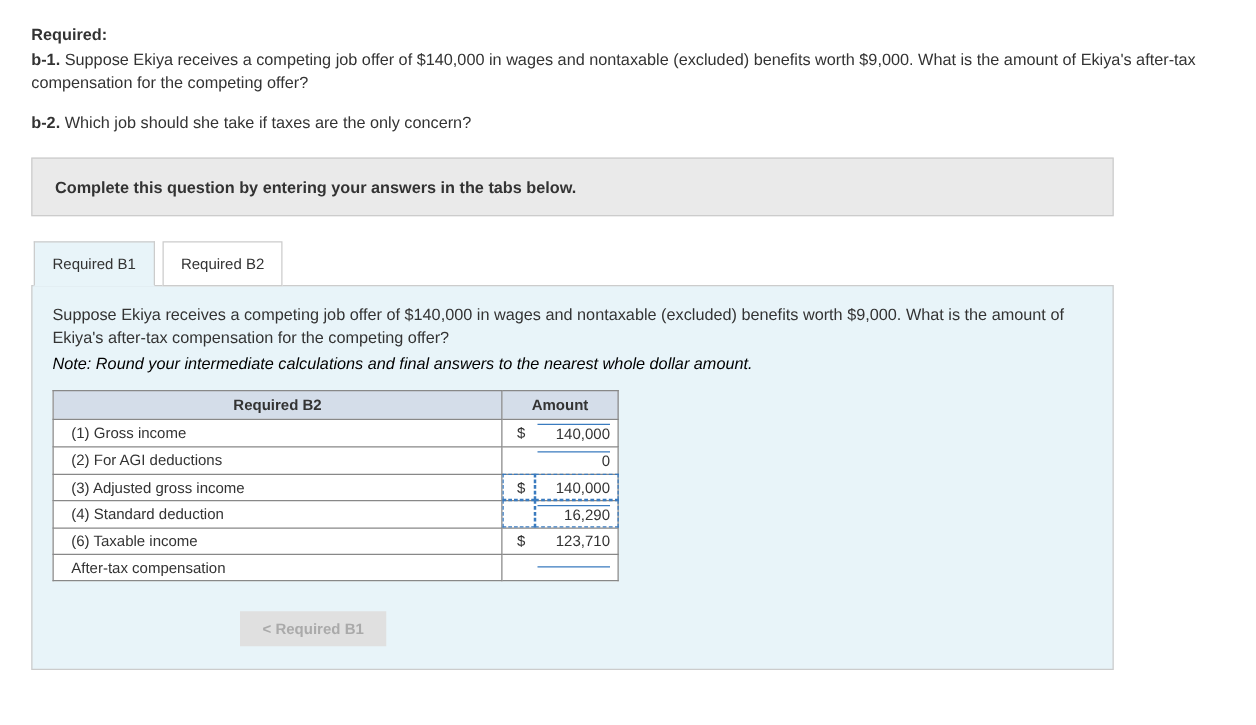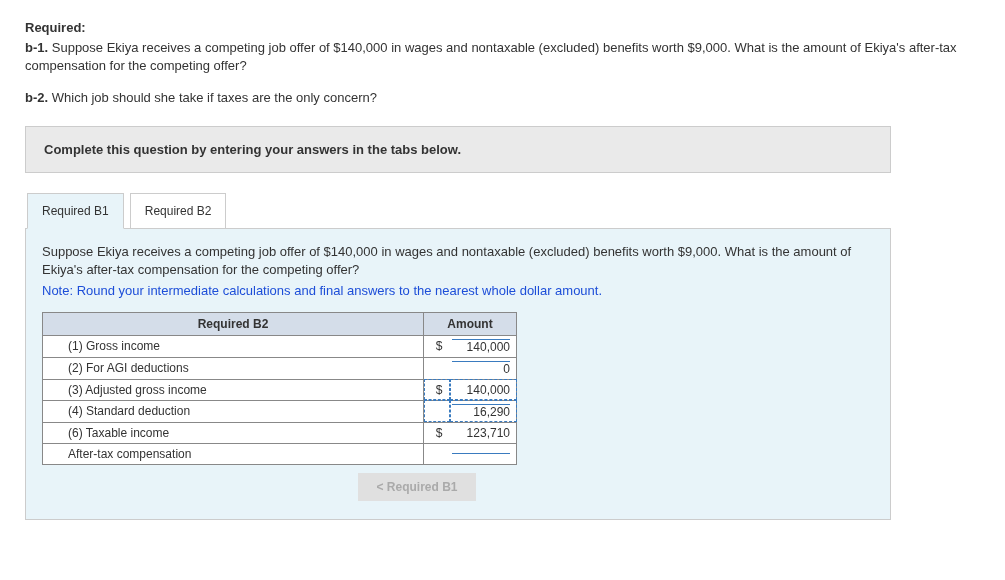--- a/index.html
+++ b/index.html
@@ -32,37 +32,37 @@
     position: relative;
   }
   .tab.active { border-bottom: 1px solid #e8f4f9; background: #e8f4f9;}
   .tab-panel {
     background: #e8f4f9;
     border: 1px solid #ccc;
     padding: 14px 16px 18px 16px;
     width: 832px;
   }
   .panel-prompt { margin-bottom: 4px; line-height: 1.4; }
-  .panel-note { color: #1d4ed8; margin-bottom: 14px; }
+  .panel-note { color: #000000; margin-bottom: 14px; font-style: italic; }
   table.answer-table {
     border-collapse: collapse;
     background: #fff;
   }
   table.answer-table th, table.answer-table td {
     border: 1px solid #888;
     font-size: 12px;
   }
   table.answer-table th {
     background: #d4dde9;
     font-weight: bold;
     text-align: center;
     padding: 4px 8px;
   }
   table.answer-table td.label-cell {
-    padding: 3px 25px;
+    padding: 3px 14px;
     width: 330px;
   }
   table.answer-table td.curr-cell {
     width: 18px;
     text-align: center;
     border-right: none;
     padding: 3px 2px 3px 6px;
   }
   table.answer-table td.val-cell {
     width: 58px;
@@ -75,22 +75,21 @@
     display: block;
     width: 100%;
     box-sizing: border-box;
   }
   .dashed-box {
     outline: 1px dashed #3a7bbf;
     outline-offset: -1px;
   }
   .nav-buttons {
     display: flex;
-    justify-content: center;
-    margin-top: 8px;
+    margin-top: 24px;
     width: 450px;
     margin-left: 150px;
   }
   .nav-btn {
     padding: 7px 18px;
     font-size: 12px;
     font-weight: bold;
     border: none;
     cursor: pointer;
   }

